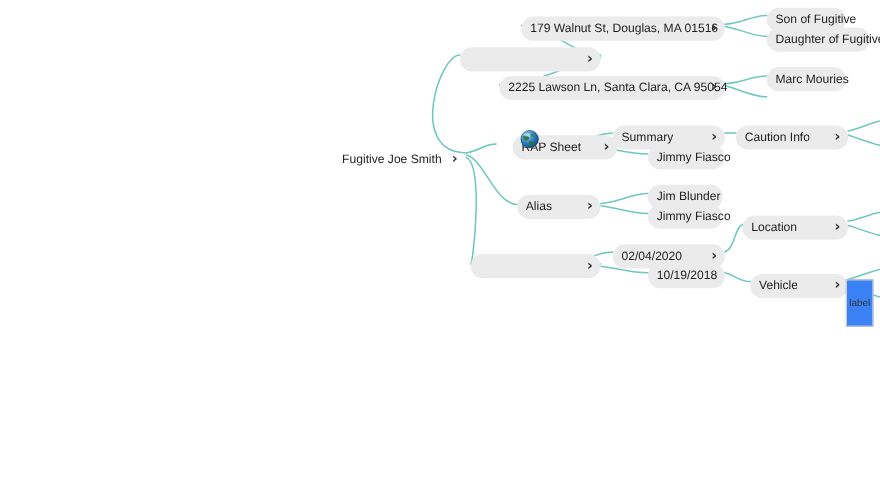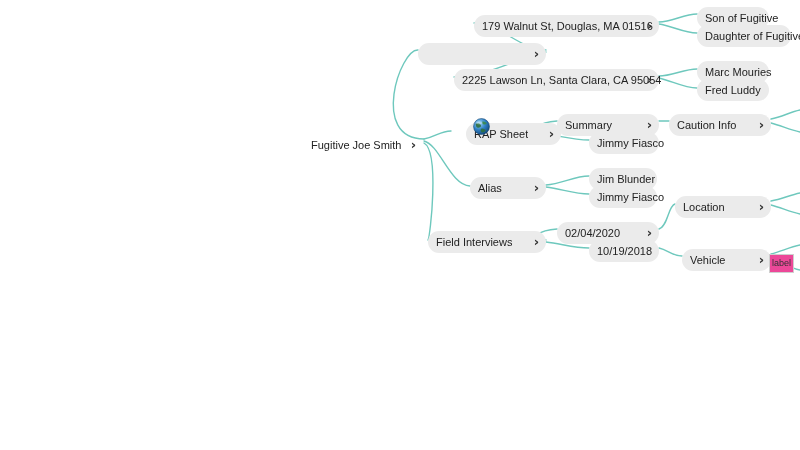--- a/index.html
+++ b/index.html
@@ -57,23 +57,23 @@
   .globe{
     position:absolute;
     width:17px;height:17px;
     z-index:6;
     pointer-events:none;
   }
   .edge-label{
     position:absolute;
     font-size:9px;
     color:#333333;
-    background:#ec4899;
+    background:#3b82f6;
     border:1px solid #cfcfcf;
-    padding:2px 2px;
+    padding:14px 2px;
     line-height:12px;
     height:13px;
     white-space:nowrap;
   }
 </style>
 </head>
 <body>
 
 <div id="canvas">
 
@@ -131,23 +131,20 @@
   </div>
 
   <div class="node leaf" style="left:697px;top:25px;width:94px;">
     <span class="label">Daughter of Fugitive</span>
   </div>
 
   <div class="node leaf" style="left:697px;top:61px;width:72px;">
     <span class="label">Marc Mouries</span>
   </div>
 
-  <div class="node leaf" style="left:697px;top:79px;width:72px;">
-    <span class="label">Fred Luddy</span>
-  </div>
 
   <div class="node" style="left:466px;top:123px;width:95px;text-align:center;">
     <span class="label">RAP Sheet</span>
     <span class="chev">›</span>
   </div>
 
   <svg class="globe" style="left:473px;top:118px;" viewBox="0 0 32 32" xmlns="http://www.w3.org/2000/svg">
     <defs>
       <radialGradient id="gg" cx="35%" cy="30%" r="75%">
         <stop offset="0%" stop-color="#9fd8f5"></stop>
@@ -183,21 +180,20 @@
 
   <div class="node leaf" style="left:589px;top:168px;width:68px;">
     <span class="label">Jim Blunder</span>
   </div>
 
   <div class="node leaf" style="left:589px;top:186px;width:68px;">
     <span class="label">Jimmy Fiasco</span>
   </div>
 
   <div class="node" style="left:428px;top:231px;width:118px;">
-    <span class="label">Field Interviews</span>
     <span class="chev">›</span>
   </div>
 
   <div class="node" style="left:557px;top:222px;width:102px;">
     <span class="label">02/04/2020</span>
     <span class="chev">›</span>
   </div>
 
   <div class="node leaf" style="left:589px;top:240px;width:70px;align-items:center;">
     <span class="label">10/19/2018</span>

